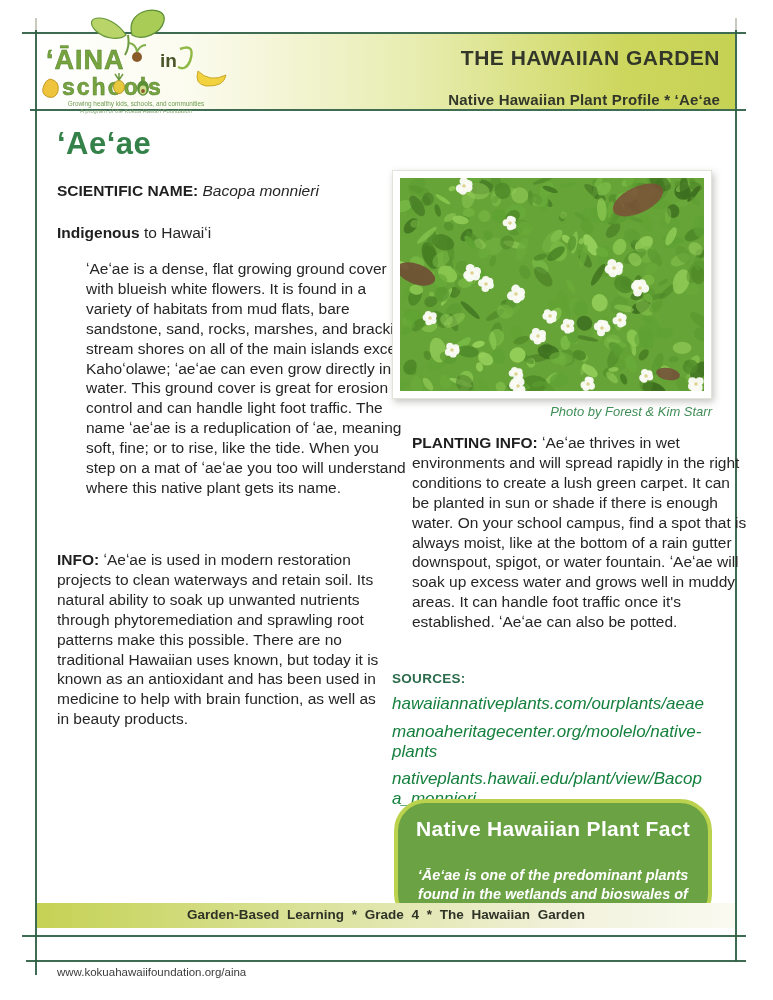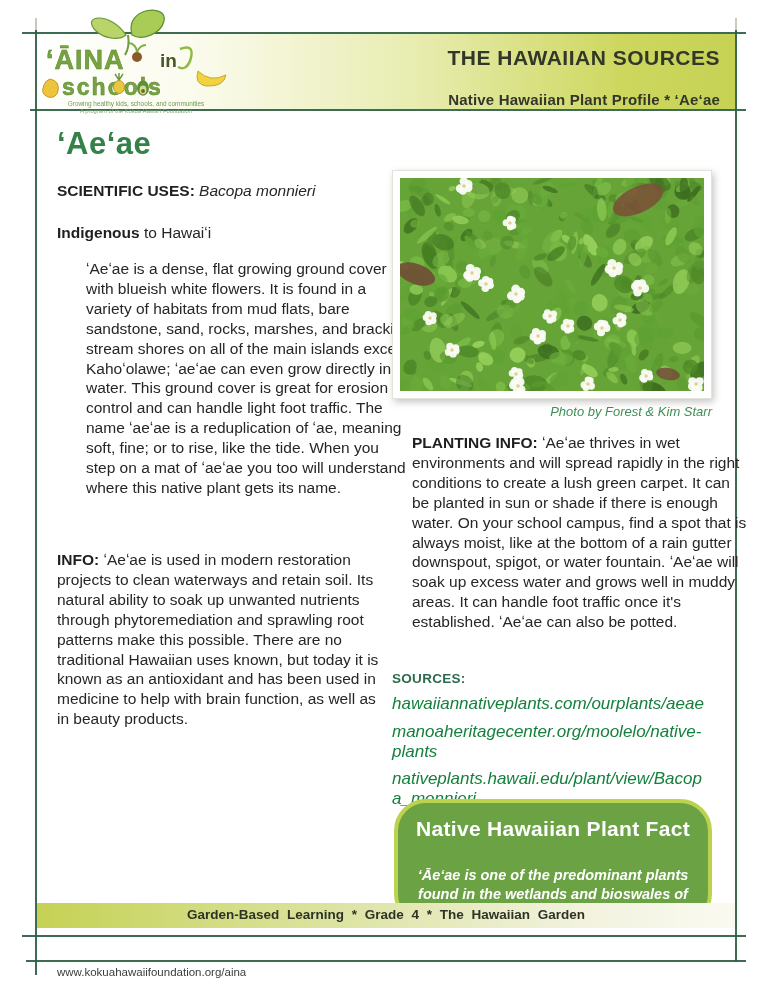--- a/index.html
+++ b/index.html
@@ -55,21 +55,21 @@
 
   <div class="ghost" style="left:35px;top:18px;width:2px;height:16px;"></div>
   <div class="ghost" style="left:735px;top:18px;width:2px;height:16px;"></div>
   <div class="hrule" style="top:32px;left:22px;width:724px;"></div>
   <div class="vrule" style="left:35px;top:30px;height:945px;"></div>
   <div class="vrule" style="left:735px;top:30px;height:932px;"></div>
 
   <div class="header-band"></div>
   <div class="hrule" style="top:109px;left:30px;width:716px;"></div>
   <div class="header-text">
-    <div class="header-title">THE HAWAIIAN SOURCES</div>
+    <div class="header-title">THE HAWAIIAN GARDEN</div>
     <div class="header-sub">Native Hawaiian Plant Profile * ʻAeʻae</div>
   </div>
 
   <svg class="logo" viewBox="0 0 192 110">
     <g>
       <path d="M86 30 C70 6,40 10,56 26 C66 35,80 35,86 30 Z" fill="#b9d468" stroke="#69973b" stroke-width="1.2"></path>
       <path d="M92 30 C84 2,128 -2,124 16 C121 29,102 36,92 30 Z" fill="#a8cc55" stroke="#5d8f36" stroke-width="1.2"></path>
       <path d="M88 30 q2 12 -3 20" fill="none" stroke="#6d9a40" stroke-width="2"></path>
     </g>
     <circle cx="97" cy="52" r="5" fill="#8a5a2b"></circle>
@@ -89,21 +89,21 @@
     </g>
     <path d="M10 74 q10 2 8 12 q-2 8 -10 6 q-8 -3 -4 -12 q2 -5 6 -6 Z" fill="#edc43b" stroke="#c49a25" stroke-width="1"></path>
     <path d="M158 66 q12 12 28 4 q-2 12 -20 11 q-12 -2 -8 -15 Z" fill="#f2d23e" stroke="#c9a92a" stroke-width="1"></path>
     <text x="96" y="101" text-anchor="middle" font-family="Liberation Sans, sans-serif" font-size="6.4" fill="#6f9c52">Growing healthy kids, schools, and communities</text>
     <text x="96" y="108" text-anchor="middle" font-family="Liberation Sans, sans-serif" font-size="5.8" fill="#87a877">A program of the Kōkua Hawaiʻi Foundation</text>
   </svg>
 
   <div class="page-title">ʻAeʻae</div>
 
   <div class="bodytext line-sci">
-    <b class="lbl">SCIENTIFIC USES:</b>
+    <b class="lbl">SCIENTIFIC NAME:</b>
     <span class="ital">Bacopa monnieri</span>
   </div>
 
   <div class="bodytext line-origin">
     <b class="lbl">Indigenous</b>
     <span>to Hawaiʻi</span>
   </div>
 
   <div class="bodytext para1">ʻAeʻae is a dense, flat growing ground cover with blueish white flowers. It is found in a variety of habitats from mud flats, bare sandstone, sand, rocks, marshes, and brackish stream shores on all of the main islands except Kahoʻolawe; ʻaeʻae can even grow directly in water. This ground cover is great for erosion control and can handle light foot traffic. The name ʻaeʻae is a reduplication of ʻae, meaning soft, fine; or to rise, like the tide. When you step on a mat of ʻaeʻae you too will understand where this native plant gets its name.</div>
 

